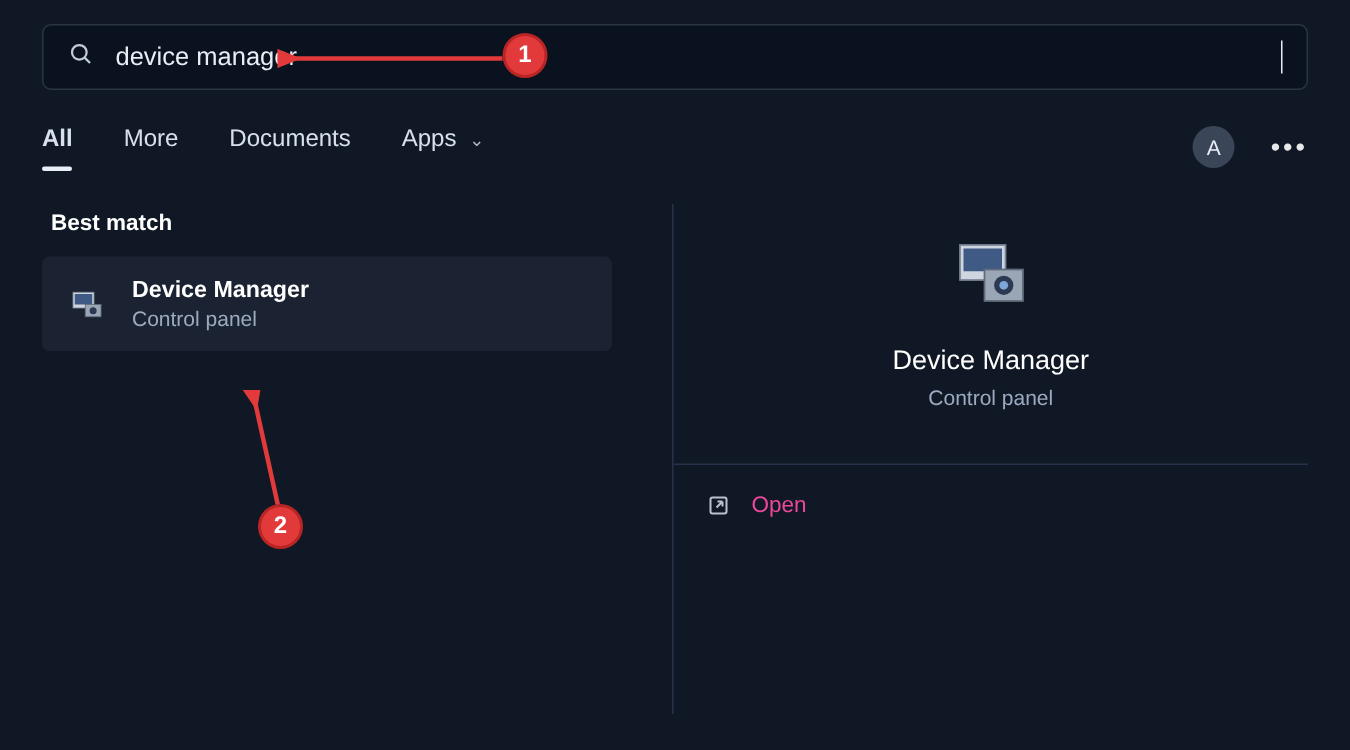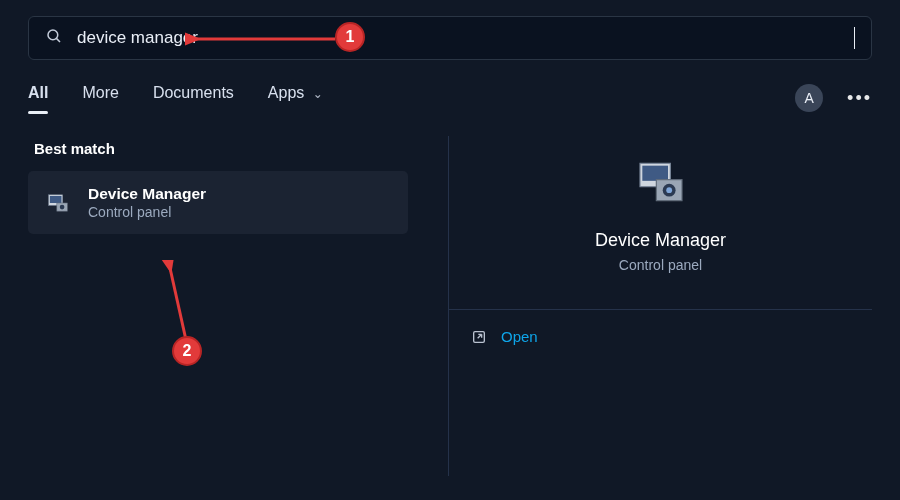--- a/index.html
+++ b/index.html
@@ -80,21 +80,21 @@
       display: flex; flex-direction: column; align-items: center;
     }
     .preview-block { margin-top: 18px; text-align: center; }
     .preview-icon { width: 56px; height: 56px; margin: 0 auto 20px; }
     .preview-title { font-size: 18px; font-weight: 400; }
     .preview-sub { font-size: 14px; color: #9caabf; margin-top: 6px; }
     .divider { width: 100%; height: 1px; background: #25324a; margin-top: 36px; }
     .actions { width: 100%; padding: 18px 22px; }
     .action-row {
       display: flex; align-items: center; gap: 14px;
-      font-size: 15px; color: #0ea5e9; cursor: pointer;
+      font-size: 15px; color: #ec4899; cursor: pointer;
     }
     .open-icon { width: 16px; height: 16px; opacity: .85; }
 
     
     .callout {
       position: absolute; width: 30px; height: 30px; border-radius: 50%;
       background: #e23a3a; color: #fff; font-weight: 700;
       display: flex; align-items: center; justify-content: center;
       font-size: 16px; border: 2px solid #b82525;
     }

